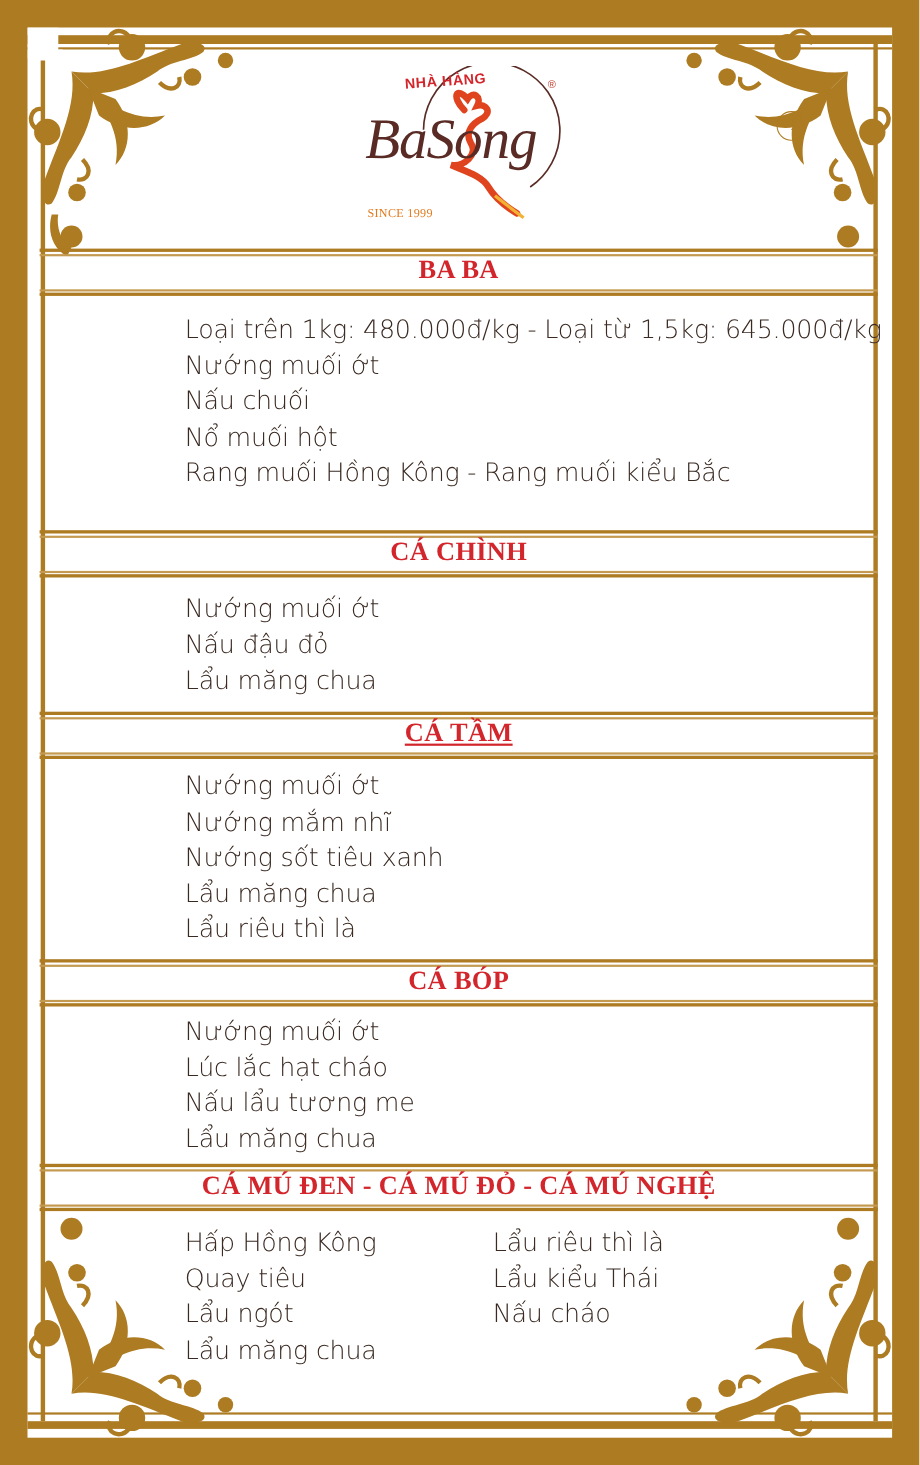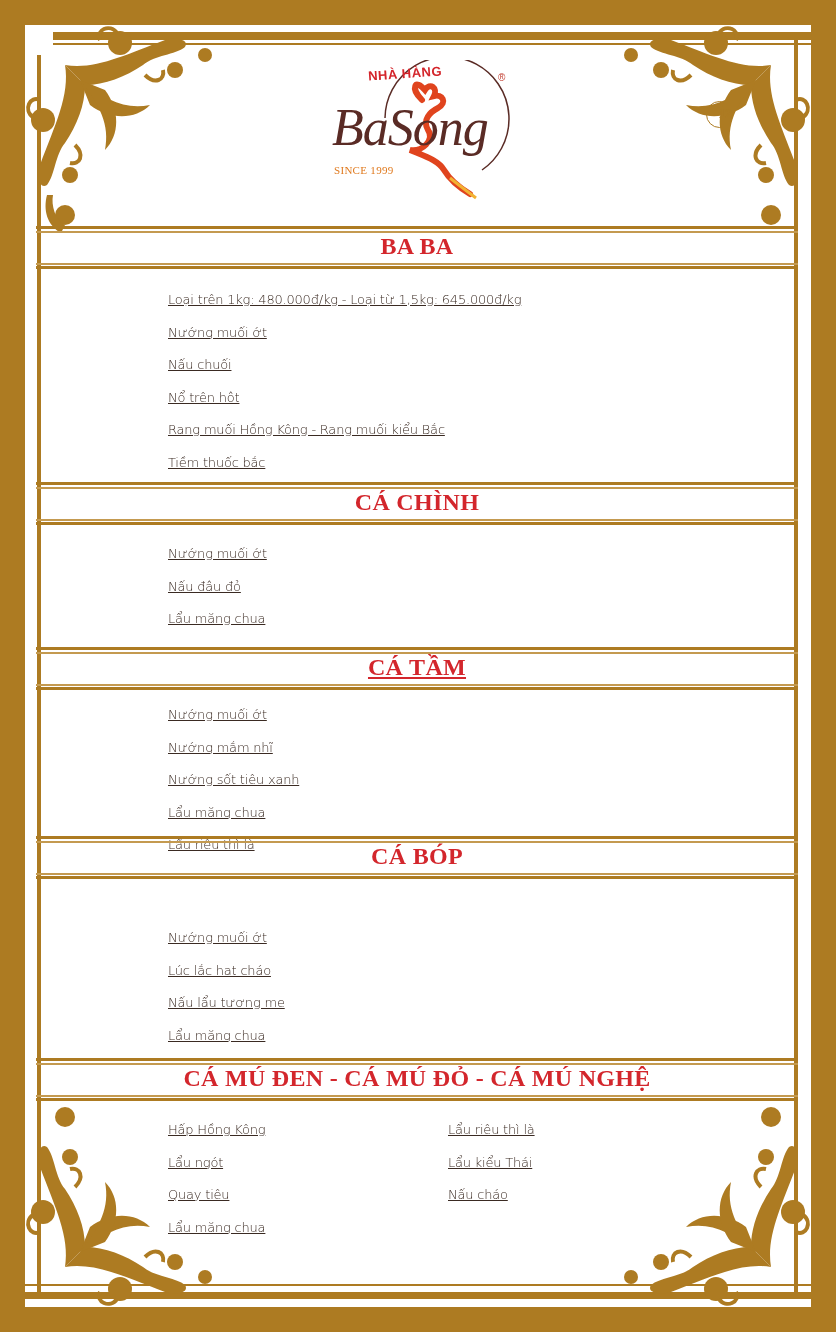--- a/index.html
+++ b/index.html
@@ -33,21 +33,21 @@
   .logo-name {
     position: absolute; left: 2px; top: 38px; color: #5a2b25;
     font-family: "Liberation Serif", serif; font-style: italic; font-size: 52px;
     letter-spacing: -1px;
   }
   .logo-reg {
     position: absolute; left: 168px; top: 12px; color: #c0392b; font-size: 10px;
     font-family: "Liberation Sans", sans-serif;
   }
   .logo-since {
-    position: absolute; left: 4px; top: 104px; color: #e07a1f;
+    position: absolute; left: 4px; top: 128px; color: #e07a1f;
     font-family: "Liberation Serif", serif; font-size: 11px; letter-spacing: 0.3px;
   }
   .logo svg { position: absolute; left: 0; top: 0; }
 
   .page-num {
     position: absolute; left: 706px; top: 101px; width: 27px; height: 27px;
     border: 1.5px solid #ad7b22; border-radius: 50%;
     color: #ad7b22; font-family: "Liberation Sans", sans-serif; font-weight: bold;
     font-size: 12px; text-align: right; line-height: 24px;
   }
@@ -59,22 +59,22 @@
   .section-bar .l2 { position: absolute; left: 0; right: 0; height: 1.5px; background: #c49a50; }
   .section-title {
     position: absolute; left: 0; right: 0; text-align: center;
     font-family: "Liberation Serif", serif; font-weight: bold; color: #d3262c;
     font-size: 24px; letter-spacing: 0.3px;
   }
 
   .items { position: absolute; left: 168px; }
   .item {
     font-family: "DejaVu Sans", sans-serif; color: #3a2a22;
-    font-size: 13px; line-height: 32.5px; white-space: nowrap;
-    letter-spacing: -0.2px; font-weight: 300; text-decoration: underline;
+    font-size: 23px; line-height: 32.5px; white-space: nowrap;
+    letter-spacing: -0.2px; font-weight: 300;
   }
 </style>
 </head>
 <body>
 
 <div class="frame-outer"></div>
 
 <div class="hline" style="left:25px;right:25px;top:32px;height:8px;"></div>
 <div class="hline" style="left:25px;right:25px;top:43px;height:2px;"></div>
 <div class="hline" style="left:25px;right:25px;top:1284px;height:2px;"></div>
@@ -192,23 +192,22 @@
   <div class="l1" style="top:2px;"></div>
     <div class="l2" style="top:7px;"></div>
   <div class="section-title" style="top:9px;">BA BA</div>
   <div class="l2" style="top:39px;"></div>
     <div class="l1" style="top:42px;"></div>
 </div>
 <div class="items" style="top:284px;">
   <div class="item">Loại trên 1kg: 480.000đ/kg - Loại từ 1,5kg: 645.000đ/kg</div>
   <div class="item">Nướng muối ớt</div>
   <div class="item">Nấu chuối</div>
-  <div class="item">Nổ trên hột</div>
+  <div class="item">Nổ muối hột</div>
   <div class="item">Rang muối Hồng Kông - Rang muối kiểu Bắc</div>
-  <div class="item">Tiềm thuốc bắc</div>
 </div>
 
 <div class="section-bar" style="top:480px;">
   <div class="l1" style="top:2px;"></div>
     <div class="l2" style="top:7px;"></div>
   <div class="section-title" style="top:9px;">CÁ CHÌNH</div>
   <div class="l2" style="top:39px;"></div>
     <div class="l1" style="top:42px;"></div>
 </div>
 <div class="items" style="top:538px;">
@@ -225,21 +224,21 @@
     <div class="l1" style="top:42px;"></div>
 </div>
 <div class="items" style="top:699px;">
   <div class="item">Nướng muối ớt</div>
   <div class="item">Nướng mắm nhĩ</div>
   <div class="item">Nướng sốt tiêu xanh</div>
   <div class="item">Lẩu măng chua</div>
   <div class="item">Lẩu riêu thì là</div>
 </div>
 
-<div class="section-bar" style="top:834px;text-decoration:underline;">
+<div class="section-bar" style="top:870px;text-decoration:underline;">
   <div class="l1" style="top:2px;"></div>
     <div class="l2" style="top:7px;"></div>
   <div class="section-title" style="top:9px;">CÁ BÓP</div>
   <div class="l2" style="top:39px;"></div>
     <div class="l1" style="top:42px;"></div>
 </div>
 <div class="items" style="top:922px;">
   <div class="item">Nướng muối ớt</div>
   <div class="item">Lúc lắc hạt cháo</div>
   <div class="item">Nấu lẩu tương me</div>
@@ -248,21 +247,21 @@
 
 <div class="section-bar" style="top:1056px;">
   <div class="l1" style="top:2px;"></div>
     <div class="l2" style="top:7px;"></div>
   <div class="section-title" style="top:9px;">CÁ MÚ ĐEN - CÁ MÚ ĐỎ - CÁ MÚ NGHỆ</div>
   <div class="l2" style="top:39px;"></div>
     <div class="l1" style="top:42px;"></div>
 </div>
 <div class="items" style="top:1114px;">
   <div class="item">Hấp Hồng Kông</div>
+  <div class="item">Quay tiêu</div>
   <div class="item">Lẩu ngót</div>
-  <div class="item">Quay tiêu</div>
   <div class="item">Lẩu măng chua</div>
 </div>
 <div class="items" style="top:1114px; left:448px;">
   <div class="item">Lẩu riêu thì là</div>
   <div class="item">Lẩu kiểu Thái</div>
   <div class="item">Nấu cháo</div>
 </div>
 
 </body></html>

